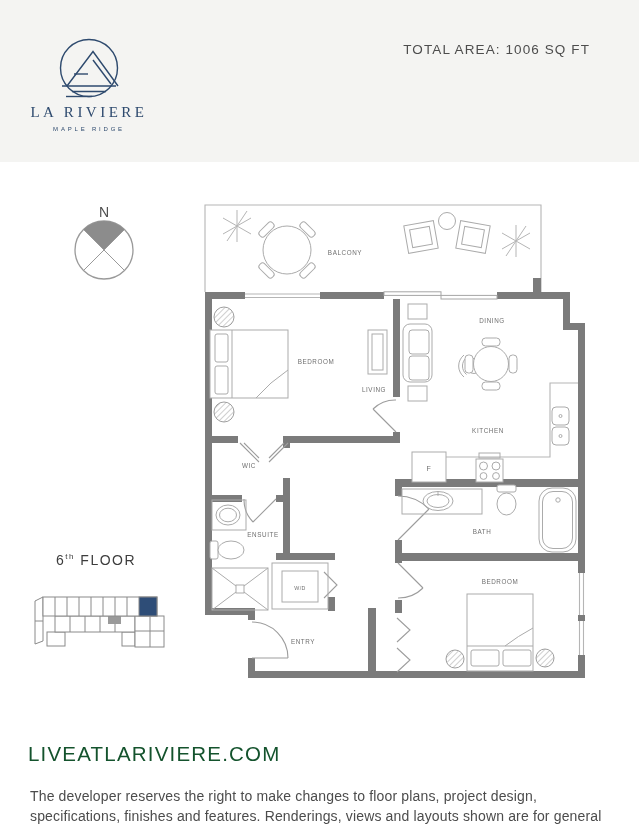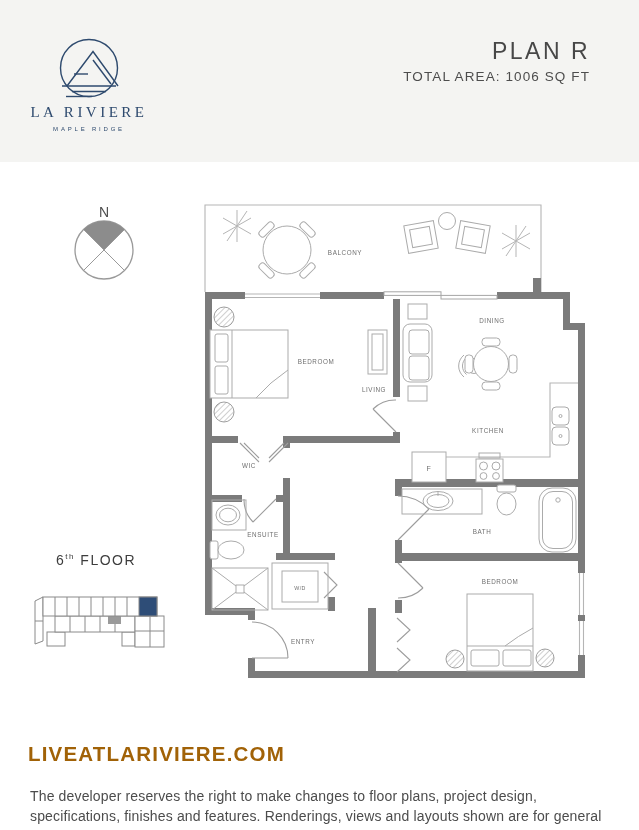--- a/index.html
+++ b/index.html
@@ -33,21 +33,21 @@
 
   .north-label{font-size:14px;fill:#4f4f4f;text-anchor:middle;}
 
   
   .floor-title{left:56px;top:552px;font-size:14px;letter-spacing:1.5px;color:#3d3d3d;font-weight:500;}
   .floor-title sup{font-size:8px;}
   .key-shape{stroke:#8a8a8a;stroke-width:1;fill:#ffffff;}
   .key-line{stroke:#8a8a8a;stroke-width:1;}
 
   
-  .website{left:28px;top:742px;font-size:20.5px;font-weight:bold;letter-spacing:1.2px;color:#a16207;cursor:pointer;}
+  .website{left:28px;top:742px;font-size:20.5px;font-weight:normal;letter-spacing:1.2px;color:#14532d;cursor:pointer;}
   .disclaimer{left:30px;top:774px;width:594px;font-size:14px;line-height:1.42;
               letter-spacing:.15px;color:#4c4c4c;margin-top:13px;}
 </style>
 </head>
 <body>
 
 <div class="abs header-band"></div>
 
 <svg class="abs" style="left:25px;top:28px;" width="130" height="110" viewBox="25 28 130 110">
   <g>
@@ -57,21 +57,20 @@
     <path d="M 74 74 H 88" class="logo-line" stroke-width="1.1"></path>
     <path d="M 62 86 H 116" class="logo-line" stroke-width="1.1"></path>
     <path d="M 72 91.5 H 106" class="logo-line" stroke-width="1.1"></path>
     <path d="M 66 96.5 H 92" class="logo-line" stroke-width="1.1"></path>
   </g>
   <text x="89" y="117" class="logo-text-main">LA RIVIERE</text>
   <text x="89" y="131" class="logo-text-sub">MAPLE RIDGE</text>
 </svg>
 
 <div class="abs header-text">
-  <div class="plan-title">PLAN R</div>
   <div class="plan-area">TOTAL AREA: 1006 SQ FT</div>
 </div>
 
 <svg class="abs" style="left:60px;top:195px;" width="90" height="95" viewBox="60 195 90 95">
   <text x="104" y="217" class="north-label">N</text>
   <circle cx="104" cy="250" r="29" fill="#ffffff" stroke="#9a9a9a" stroke-width="1.3"></circle>
   <path d="M 104 250 L 83.5 229.5 A 29 29 0 0 1 124.5 229.5 Z" fill="#8c8c8c"></path>
   <path d="M 83.5 229.5 L 124.5 270.5 M 124.5 229.5 L 83.5 270.5" stroke="#9a9a9a" stroke-width="1"></path>
 </svg>
 

